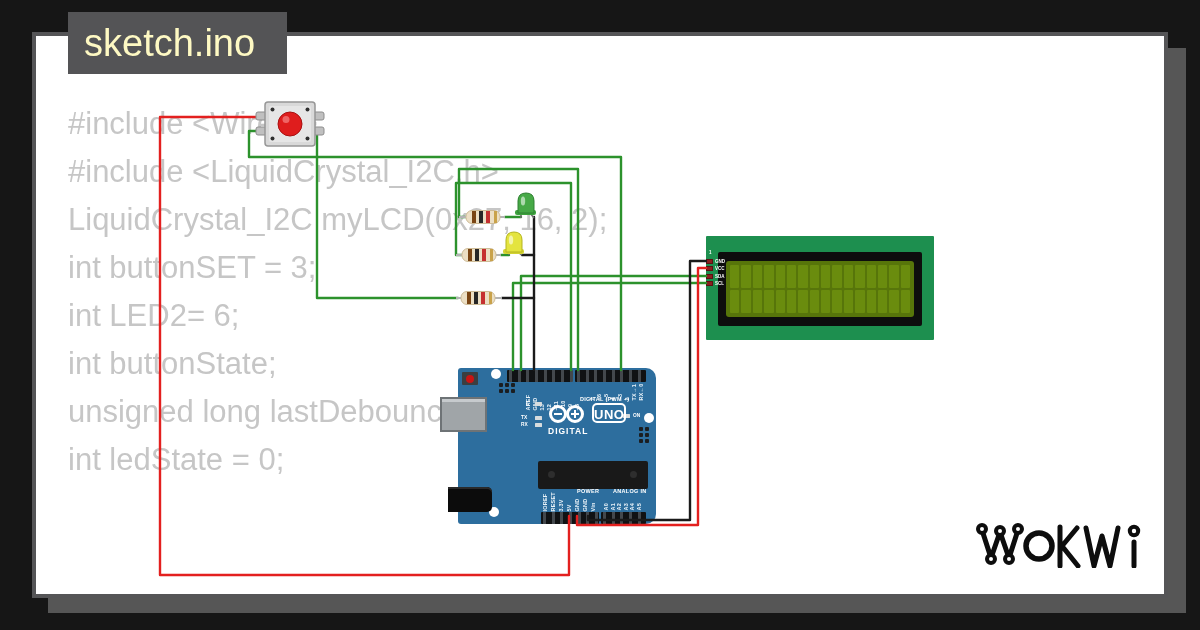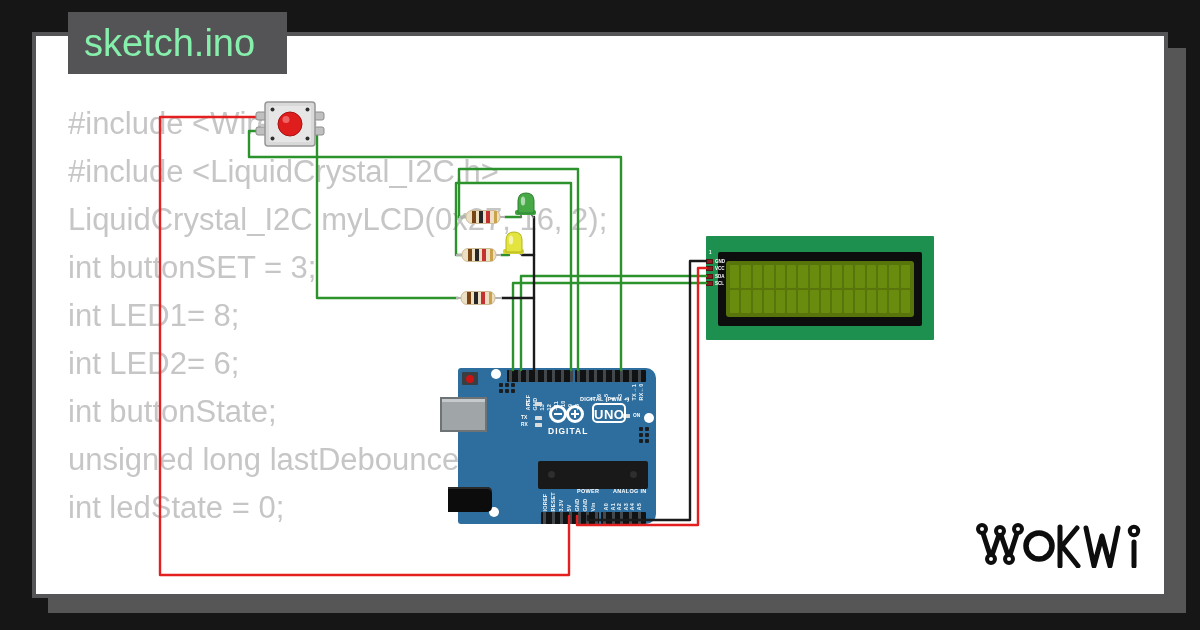--- a/index.html
+++ b/index.html
@@ -5,21 +5,21 @@
   html,body{margin:0;padding:0;}
   body{width:1200px;height:630px;position:relative;overflow:hidden;
        background:#161616;font-family:"Liberation Sans","DejaVu Sans",sans-serif;}
   .abs{position:absolute;}
 
   
   #shadow{left:48px;top:48px;width:1138px;height:565px;background:#565656;z-index:1;}
   #card{left:32px;top:32px;width:1136px;height:566px;background:#ffffff;
         border:4px solid #555557;box-sizing:border-box;z-index:2;}
   #tab{left:68px;top:12px;width:219px;height:62px;background:#545456;z-index:7;
-       color:#86efac;font-size:38px;line-height:62px;padding-left:16px;box-sizing:border-box;}
+       color:#fef9c3;font-size:38px;line-height:62px;padding-left:16px;box-sizing:border-box;}
 
   
   #code{left:68px;top:100px;width:600px;height:494px;overflow:hidden;z-index:3;
         color:#c6c6c6;font-size:31px;line-height:48px;white-space:nowrap;}
   .code-line{height:48px;}
 
   
   #circuit{left:0;top:0;width:1200px;height:630px;z-index:6;pointer-events:none;}
 
   
@@ -66,21 +66,20 @@
 
 <div class="abs" id="shadow"></div>
 <div class="abs" id="card"></div>
 <div class="abs" id="tab">sketch.ino</div>
 
 <div class="abs" id="code">
     <div class="code-line">#include &lt;Wire.h&gt;</div>
     <div class="code-line">#include &lt;LiquidCrystal_I2C.h&gt;</div>
     <div class="code-line">LiquidCrystal_I2C myLCD(0x27, 16, 2);</div>
     <div class="code-line">int buttonSET = 3;</div>
-    <div class="code-line">int LED1= 8;</div>
     <div class="code-line">int LED2= 6;</div>
     <div class="code-line">int buttonState;</div>
     <div class="code-line">unsigned long lastDebounceTime = 0;</div>
     <div class="code-line">int ledState = 0;</div>
   </div>
 
 <div class="abs" id="uno">
   <div class="hdr" style="left:49px;top:2px;width:66px;"></div>
   <div class="hdr" style="left:117px;top:2px;width:71px;"></div>
   <div class="hdr" style="left:83px;top:144px;width:58px;"></div>

